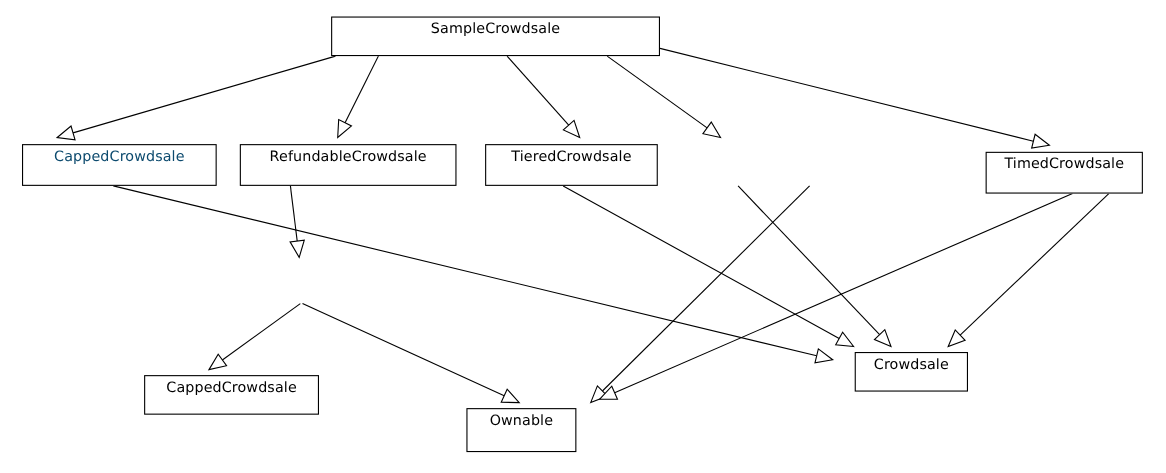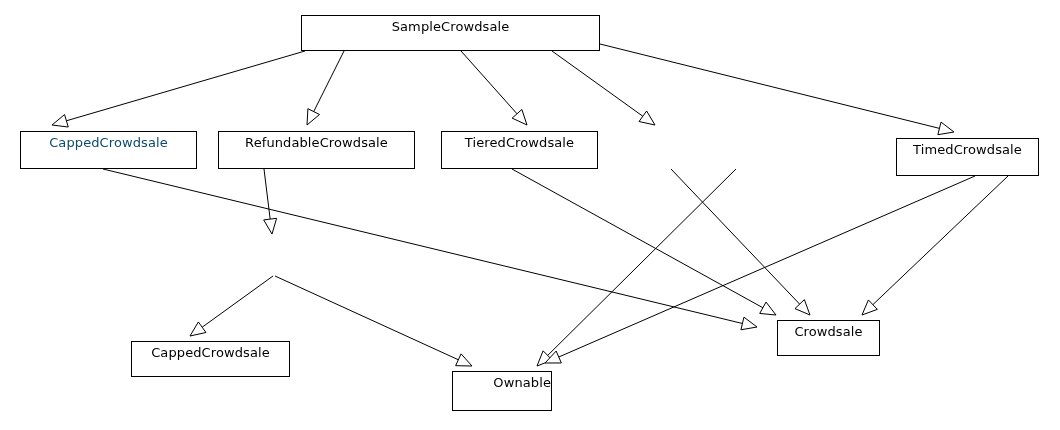--- a/index.html
+++ b/index.html
@@ -126,21 +126,21 @@
       </div>
       <div class="uml-class" style="left: 441px; top: 131px; width: 157px; height: 38px; border-color: rgb(0, 0, 0);">
         <span class="uml-class-label" style="color: rgb(0, 0, 0);">TieredCrowdsale</span>
       </div>
       <div class="uml-class" style="left: 896px; top: 138px; width: 143px; height: 38px; border-color: rgb(0, 0, 0);">
         <span class="uml-class-label" style="color: rgb(0, 0, 0);">TimedCrowdsale</span>
       </div>
       <div class="uml-class" style="left: 131px; top: 341px; width: 159px; height: 36px; border-color: rgb(0, 0, 0);">
         <span class="uml-class-label" style="color: rgb(0, 0, 0);">CappedCrowdsale</span>
       </div>
-      <div class="uml-class" style="left: 452px; top: 371px; width: 100px; height: 40px; border-color: rgb(0, 0, 0); justify-content: flex-end;">
+      <div class="uml-class" style="left: 424px; top: 371px; width: 100px; height: 40px; border-color: rgb(0, 0, 0);">
         <span class="uml-class-label" style="color: rgb(0, 0, 0);">Ownable</span>
       </div>
       <div class="uml-class" style="left: 777px; top: 320px; width: 103px; height: 36px; border-color: rgb(0, 0, 0);">
         <span class="uml-class-label" style="color: rgb(0, 0, 0);">Crowdsale</span>
       </div>
     </div>
 
 </div>
 
 </body></html>

